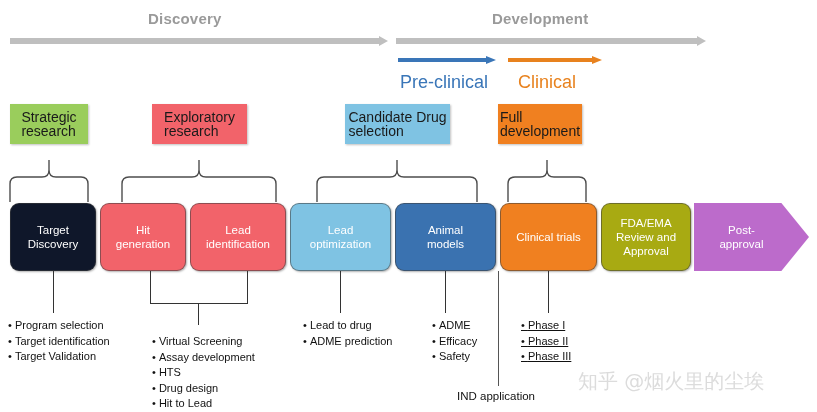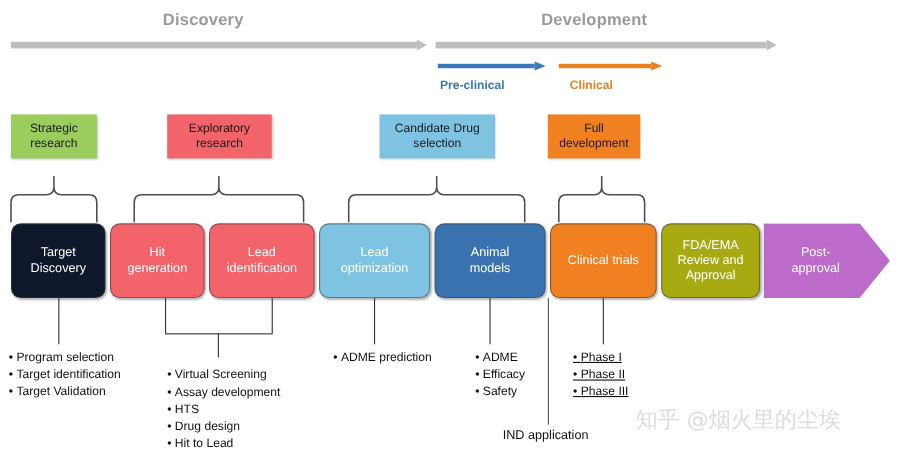--- a/index.html
+++ b/index.html
@@ -62,33 +62,31 @@
   }
   .sub-arrow .head {
     position: absolute;
     top: 0;
     width: 0; height: 0;
     border-top: 4.5px solid transparent;
     border-bottom: 4.5px solid transparent;
   }
   .sub-label {
     position: absolute;
-    font-size: 11px;
-    white-space: nowrap;
-    font-weight: bold;
+    font-size: 18px;
+    white-space: nowrap;
   }
 
   
   .cat-box {
     position: absolute;
     display: flex;
     align-items: center;
     justify-content: center;
-    text-align: center;
-    font-size: 11px;
+    font-size: 14px;
     line-height: 14px;
     color: #1a1a1a;
     box-shadow: 1px 1px 2px rgba(0,0,0,0.25);
   }
 
   
   .brace {
     position: absolute;
   }
 
@@ -308,20 +306,21 @@
 
   <div class="bullets" style="left:152px; top:334px;">
     <div>Virtual Screening</div>
     <div>Assay development</div>
     <div>HTS</div>
     <div>Drug design</div>
     <div>Hit to Lead</div>
   </div>
 
   <div class="bullets" style="left:303px; top:318px;">
+    <div>Lead to drug</div>
     <div>ADME prediction</div>
   </div>
 
   <div class="bullets" style="left:432px; top:318px;">
     <div>ADME</div>
     <div>Efficacy</div>
     <div>Safety</div>
   </div>
 
   <div class="bullets" style="left:521px; top:318px;text-decoration:underline;">

